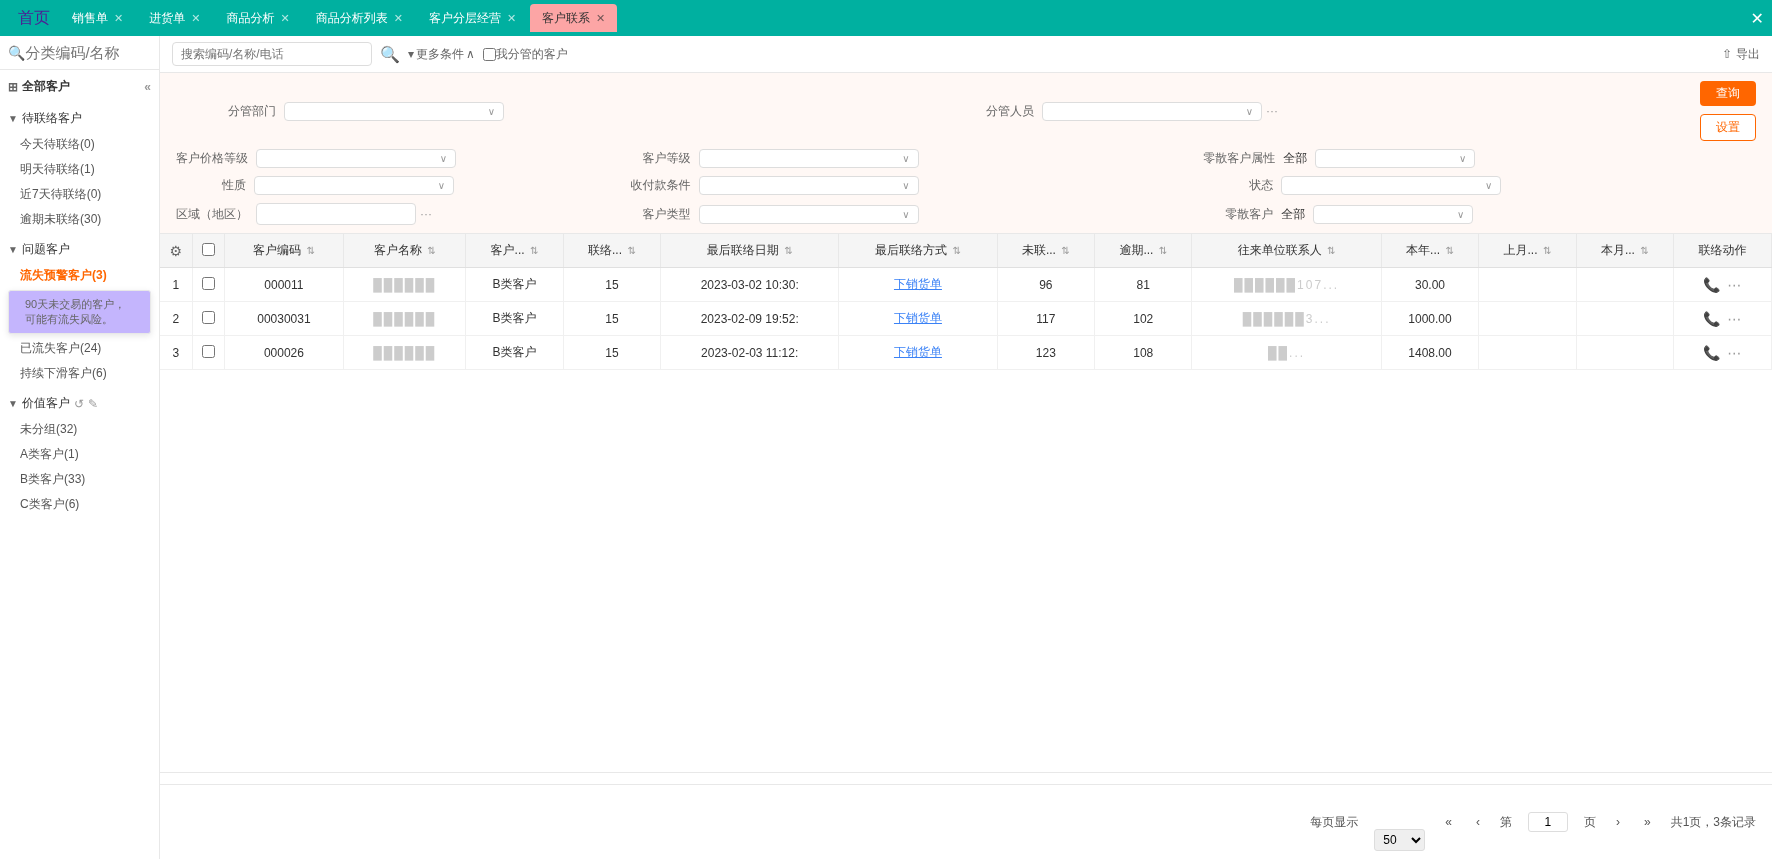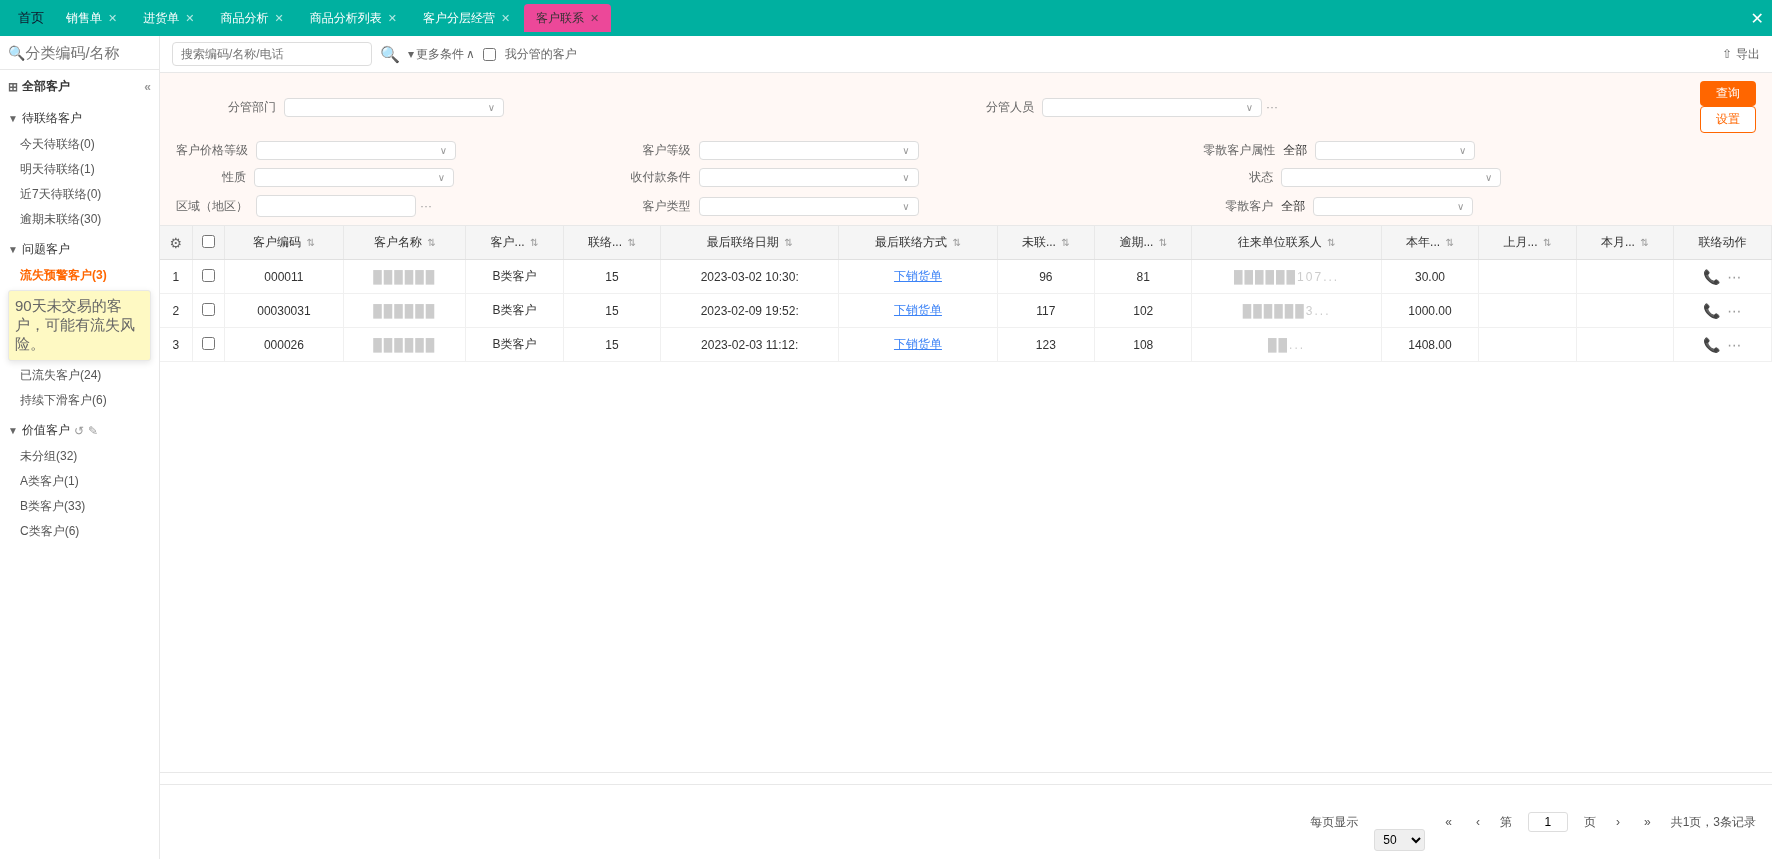--- a/index.html
+++ b/index.html
@@ -7,23 +7,23 @@
 
     
     .tab-bar {
       display: flex; align-items: center; background: #00b0a0; height: 36px; padding: 0 8px;
     }
     .tab-item {
       display: flex; align-items: center; padding: 0 12px; height: 28px; color: #fff;
       cursor: pointer; font-size: 13px; border-radius: 4px 4px 0 0; margin-right: 2px;
       white-space: nowrap;
     }
-    .tab-item.active { background: #ec4899; color: #333; }
+    .tab-item.active { background: #fca5a5; color: #333; }
     .tab-item .tab-close { margin-left: 6px; font-size: 11px; opacity: 0.7; }
-    .tab-home { color: #0f172a; font-size: 13px; padding: 0 10px; }
+    .tab-home { color: #4c1d95; font-size: 16px; padding: 0 10px; }
     .tab-bar-right { margin-left: auto; color: #fff; font-size: 16px; cursor: pointer; }
 
     
     .main-layout { display: flex; height: calc(859px - 36px); }
 
     
     .sidebar {
       width: 160px; background: #fff; border-right: 1px solid #e8e8e8;
       display: flex; flex-direction: column; overflow-y: auto; flex-shrink: 0;
     }
@@ -45,22 +45,22 @@
       display: flex; align-items: center; padding: 5px 8px; color: #333; cursor: pointer;
       font-size: 12px;
     }
     .sidebar-group-header .arrow { margin-right: 4px; color: #666; font-size: 10px; }
     .sidebar-item {
       padding: 4px 8px 4px 20px; color: #555; cursor: pointer; font-size: 12px;
       white-space: nowrap; overflow: hidden; text-overflow: ellipsis;
     }
     .sidebar-item.active-bold { color: #ff6600; font-weight: bold; }
     .tooltip-box {
-      background: #fef9c3; border: 1px solid #e8e8e8; padding: 6px 6px;
-      margin: 2px 8px; font-size: 15px; color: #666; border-radius: 3px;
+      background: #c4b5fd; border: 1px solid #e8e8e8; padding: 6px 16px;
+      margin: 2px 8px; font-size: 11px; color: #666; border-radius: 3px;
       box-shadow: 0 2px 6px rgba(0,0,0,0.1);
     }
 
     
     .content-area {
       flex: 1; display: flex; flex-direction: column; overflow: hidden; background: #fff;
     }
 
     
     .filter-bar {
@@ -70,21 +70,21 @@
     .filter-search-input {
       border: 1px solid #ddd; border-radius: 4px; padding: 4px 8px; width: 200px;
       outline: none; font-size: 12px; color: #999;
     }
     .filter-search-btn {
       background: none; border: none; cursor: pointer; color: #ff6600; font-size: 16px;
     }
     .filter-more {
       display: flex; align-items: center; color: #666; cursor: pointer; gap: 2px;
     }
-    .filter-checkbox { display: flex; align-items: center; gap: 9px; color: #666; cursor: pointer; }
+    .filter-checkbox { display: flex; align-items: center; gap: 0; color: #666; cursor: pointer; }
     .filter-export { margin-left: auto; display: flex; align-items: center; gap: 4px; color: #666; cursor: pointer; }
 
     
     .advanced-filter {
       background: #fff8f5; border-bottom: 1px solid #e8e8e8; padding: 8px 16px;
     }
     .filter-row { display: flex; align-items: center; margin-bottom: 8px; gap: 0; }
     .filter-field {
       display: flex; align-items: center; flex: 1; min-width: 0;
     }
@@ -93,21 +93,21 @@
       flex: 1; border: 1px solid #ddd; border-radius: 4px; padding: 3px 8px;
       outline: none; font-size: 12px; background: #fff;
     }
     .filter-select {
       flex: 1; border: 1px solid #ddd; border-radius: 4px; padding: 3px 8px;
       outline: none; font-size: 12px; background: #fff; display: flex;
       align-items: center; justify-content: space-between; cursor: pointer;
     }
     .filter-select .chevron { color: #999; font-size: 10px; }
     .filter-divider { width: 30px; }
-    .filter-actions { display: flex; flex-direction: column; gap: 0; padding-left: 8px; }
+    .filter-actions { display: flex; flex-direction: column; gap: 8px; padding-left: 8px; }
     .btn-query {
       background: #ff6600; color: #fff; border: none; border-radius: 4px;
       padding: 4px 16px; cursor: pointer; font-size: 12px;
     }
     .btn-settings {
       background: #fff; color: #ff6600; border: 1px solid #ff6600; border-radius: 4px;
       padding: 4px 12px; cursor: pointer; font-size: 12px;
     }
     .filter-dots { color: #999; cursor: pointer; margin-left: 4px; }
 

